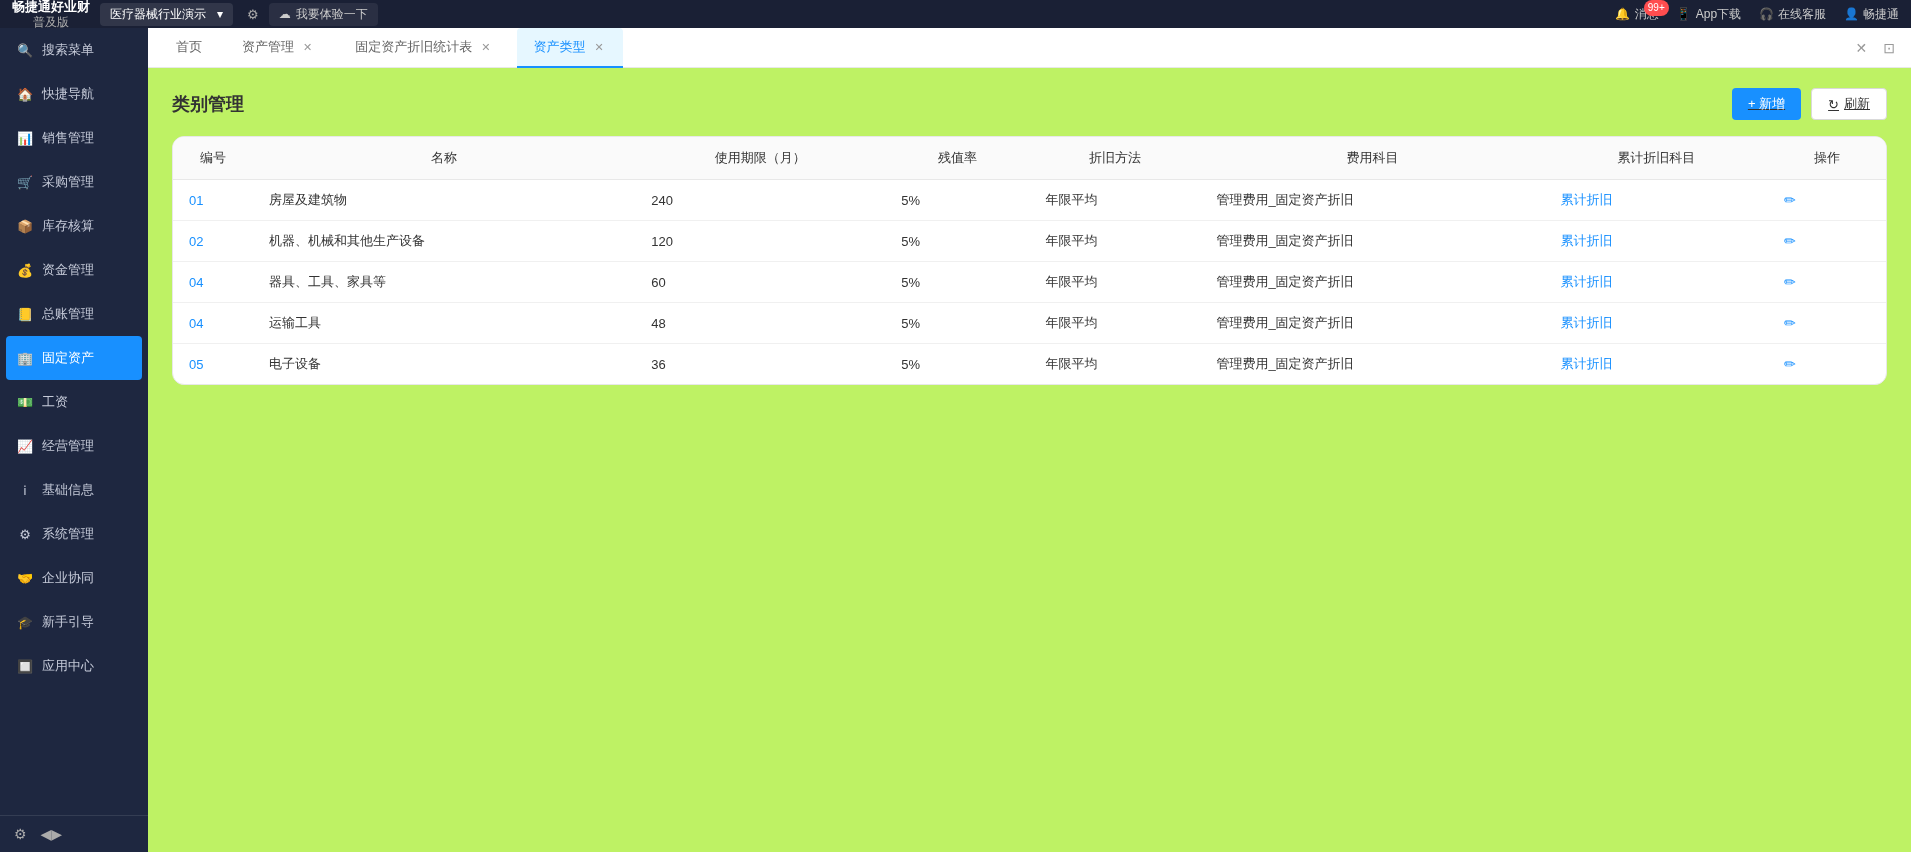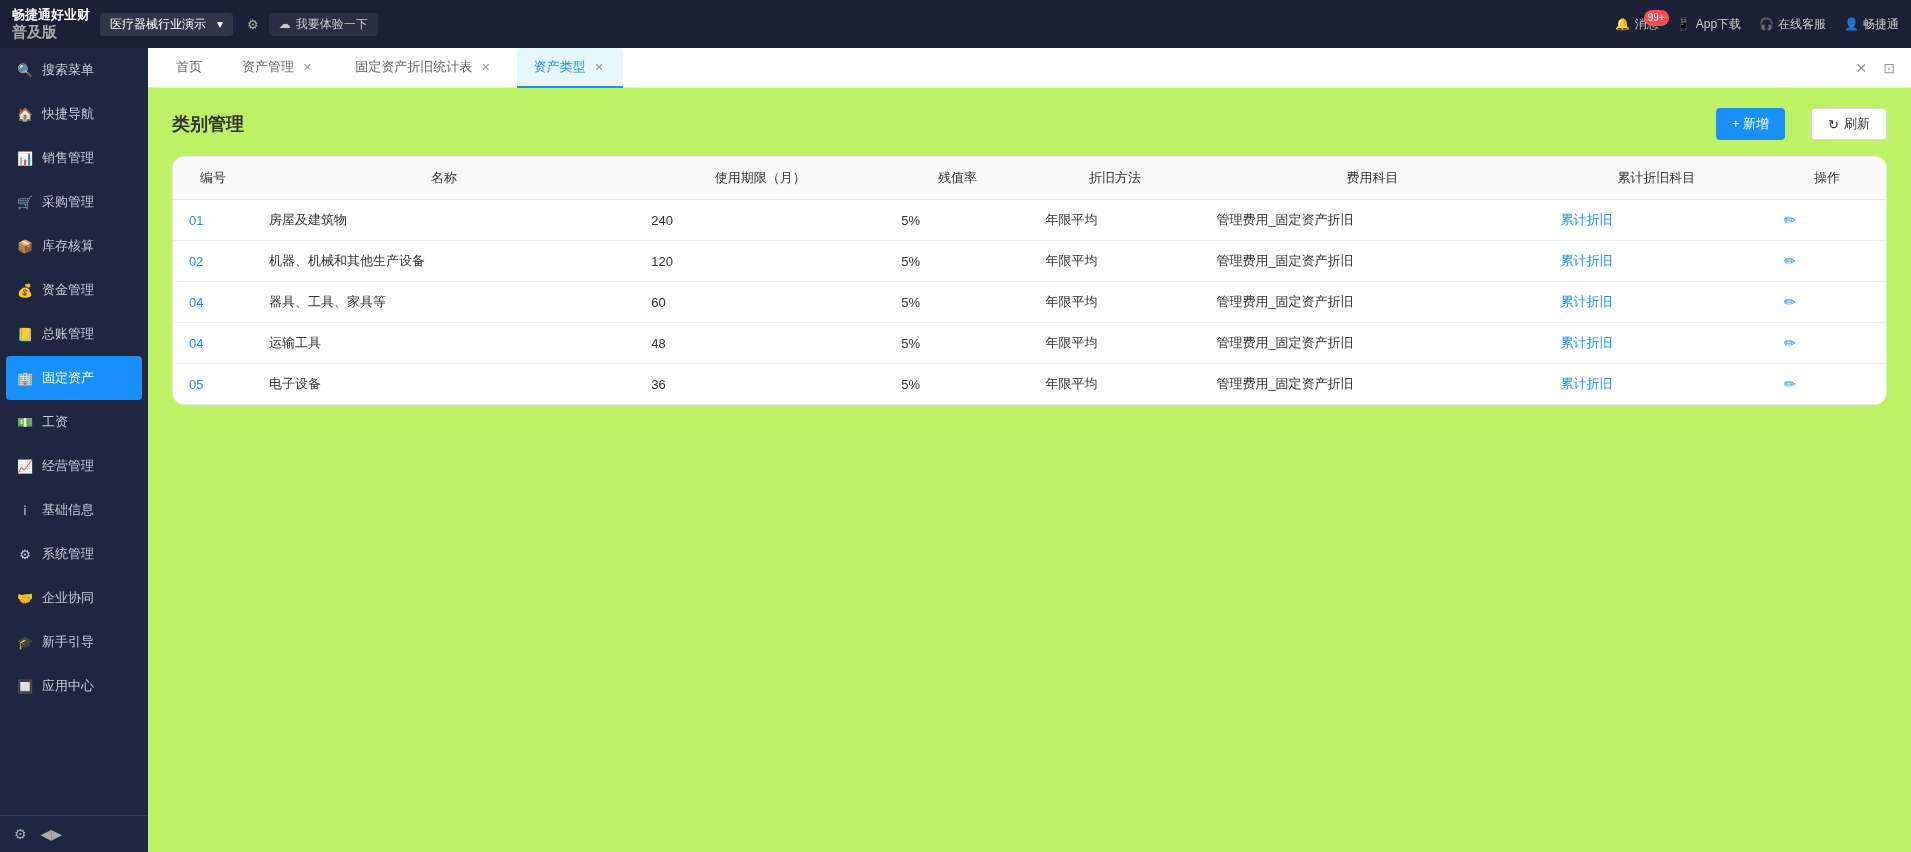--- a/index.html
+++ b/index.html
@@ -1,21 +1,21 @@
 <!DOCTYPE html>
 <html><head>
   <meta charset="utf-8">
   <style>
     * { box-sizing: border-box; margin: 0; padding: 0; }
     body { font-family: "Microsoft YaHei", Arial, sans-serif; font-size: 13px; color: #333; background: #f0f2f5; display: flex; flex-direction: column; height: 100vh; overflow: hidden; }
 
     
-    .topbar { height: 48px; background: #1a2035; display: flex; align-items: center; padding: 0 12px; gap: 10px; flex-shrink: 0; }
+    .topbar { height: 28px; background: #1a2035; display: flex; align-items: center; padding: 0 12px; gap: 10px; flex-shrink: 0; }
     .topbar-logo { color: #fff; font-size: 13px; font-weight: bold; display: flex; flex-direction: column; line-height: 1.2; }
-    .topbar-logo .sub { font-size: 15px; color: #aaa; font-weight: bold; }
+    .topbar-logo .sub { font-size: 12px; color: #aaa; font-weight: normal; text-align: center; }
     .topbar-selector { display: flex; align-items: center; gap: 11px; background: rgba(255,255,255,0.1); border-radius: 4px; padding: 3px 10px; color: #fff; font-size: 12px; cursor: pointer; }
     .topbar-gear { color: #aaa; cursor: pointer; margin-left: 4px; }
     .topbar-experience { display: flex; align-items: center; gap: 5px; color: #ccc; font-size: 12px; cursor: pointer; background: rgba(255,255,255,0.07); border-radius: 4px; padding: 3px 10px; }
     .topbar-right { margin-left: auto; display: flex; align-items: center; gap: 18px; }
     .topbar-right-item { display: flex; align-items: center; gap: 4px; color: #ccc; font-size: 12px; cursor: pointer; position: relative; }
     .badge { background: #ff4d4f; color: #fff; font-size: 10px; border-radius: 8px; padding: 0 4px; min-width: 16px; text-align: center; line-height: 16px; position: absolute; top: -6px; right: -10px; }
 
     
     .main-layout { display: flex; flex: 1; overflow: hidden; }
 
@@ -37,21 +37,21 @@
     .tab-close { color: #999; font-size: 11px; cursor: pointer; padding: 1px 3px; border-radius: 2px; }
     .tab-bar-actions { margin-left: auto; display: flex; gap: 8px; }
     .tab-bar-action { color: #999; cursor: pointer; font-size: 14px; padding: 4px; }
 
     
     .page-content { flex: 1; overflow: auto; padding: 20px 24px; background: #bef264; }
 
     
     .page-header { display: flex; align-items: center; justify-content: space-between; margin-bottom: 16px; }
     .page-title { font-size: 18px; font-weight: bold; color: #333; }
-    .header-actions { display: flex; gap: 26px; }
+    .header-actions { display: flex; gap: 10px; text-decoration: underline; }
     .btn-primary { background: #1890ff; color: #fff; border: none; border-radius: 4px; padding: 6px 16px; font-size: 13px; cursor: pointer; display: flex; align-items: center; gap: 5px; }
     .btn-default { background: #fff; color: #333; border: 1px solid #d9d9d9; border-radius: 4px; padding: 6px 16px; font-size: 13px; cursor: pointer; display: flex; align-items: center; gap: 5px; }
 
     
     .table-container { background: #fff; border-radius: 12px; border: 1px solid #e8e8e8; overflow: hidden; }
     table { width: 100%; border-collapse: collapse; }
     thead th { background: #fafafa; border-bottom: 1px solid #e8e8e8; padding: 12px 16px; font-weight: 500; color: #333; font-size: 13px; text-align: center; }
     thead th:first-child { text-align: center; width: 80px; }
     tbody tr { border-bottom: 1px solid #f0f0f0; }
     tbody tr:last-child { border-bottom: none; }

